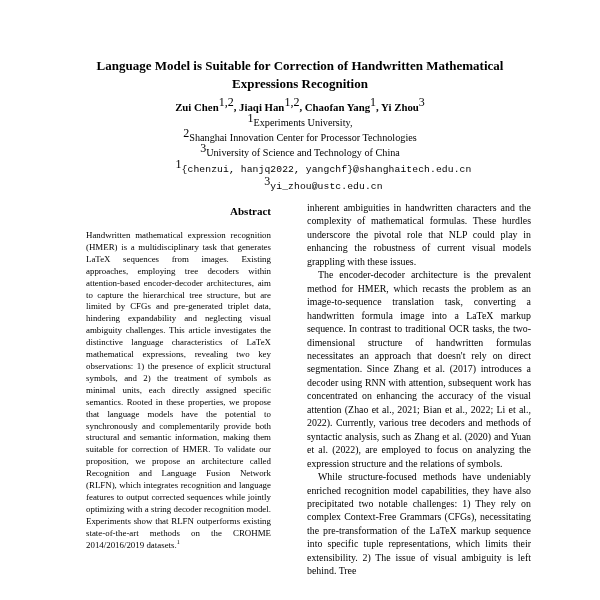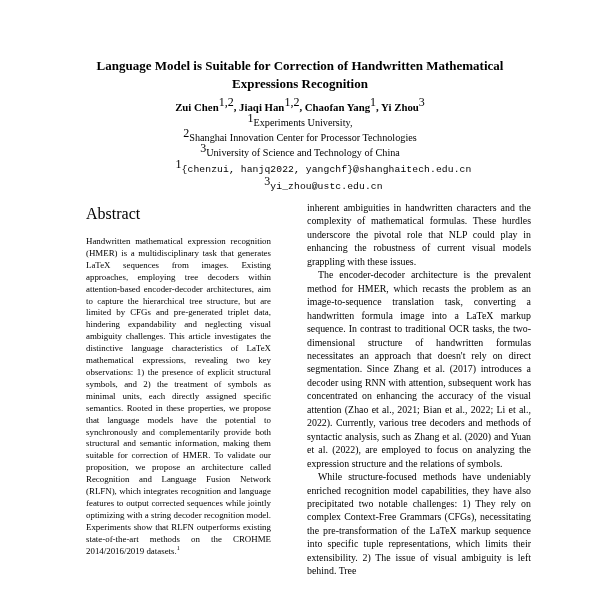--- a/index.html
+++ b/index.html
@@ -30,21 +30,21 @@
   .emails{margin-top:1px;}
   .email-line{font-size:10.3px;line-height:15.5px;margin-left:47px;}
   .email-line .mono{
     font-family:"Liberation Mono", monospace;
     font-size:9.7px;letter-spacing:0.1px;
   }
 
   
   .abstract-block{position:absolute;left:86px;top:205px;width:185px;}
   .abstract-heading{
-    text-align:left;font-weight:normal;font-size:16px;margin:0 0 13px 0;
+    text-align:right;font-weight:bold;font-size:11px;margin:0 0 13px 0;
   }
   .abstract-body{
     font-size:8.9px;line-height:11.9px;text-align:justify;margin:0;
     text-justify:inter-word;
   }
   .abstract-body sup{font-size:6px;vertical-align:super;line-height:0;}
 
   .intro-heading{
     position:absolute;left:60px;top:586px;width:224px;
     font-weight:bold;font-size:11.6px;line-height:14px;white-space:nowrap;

